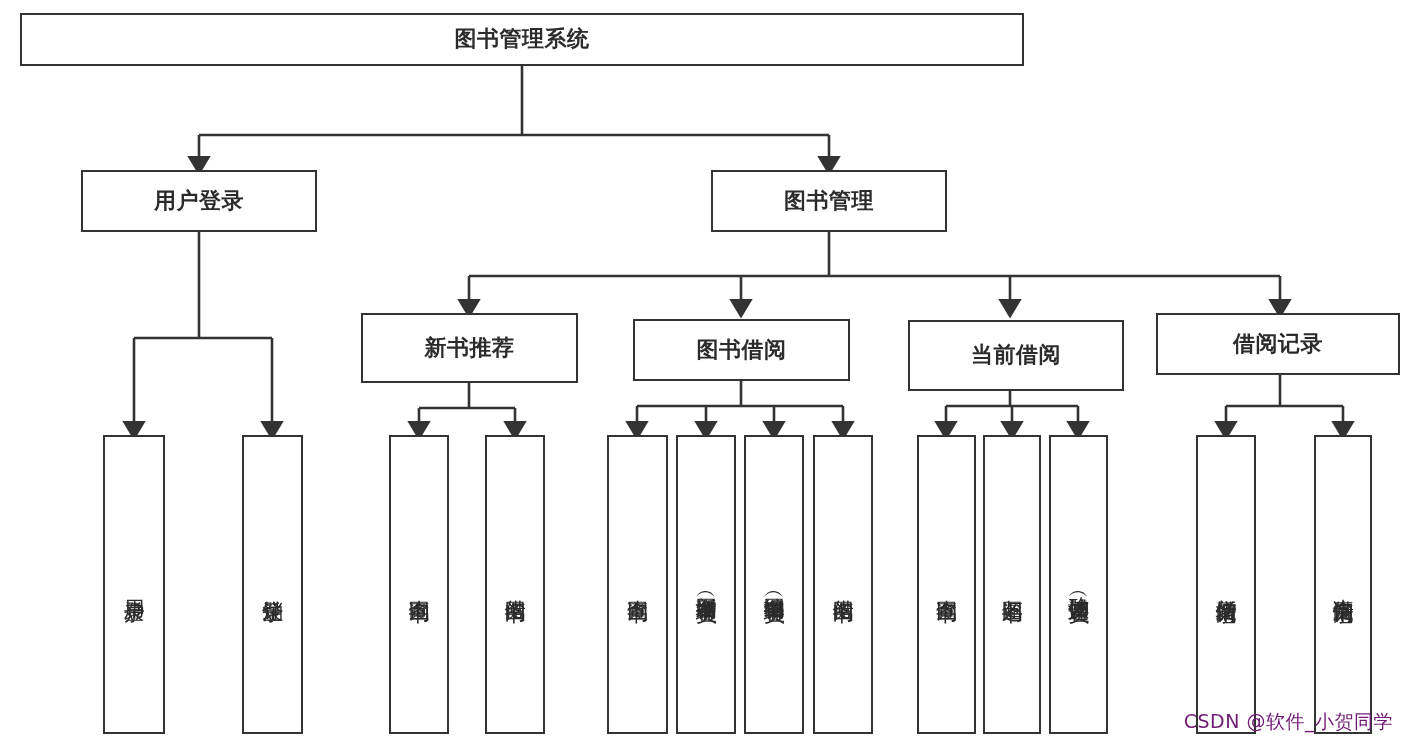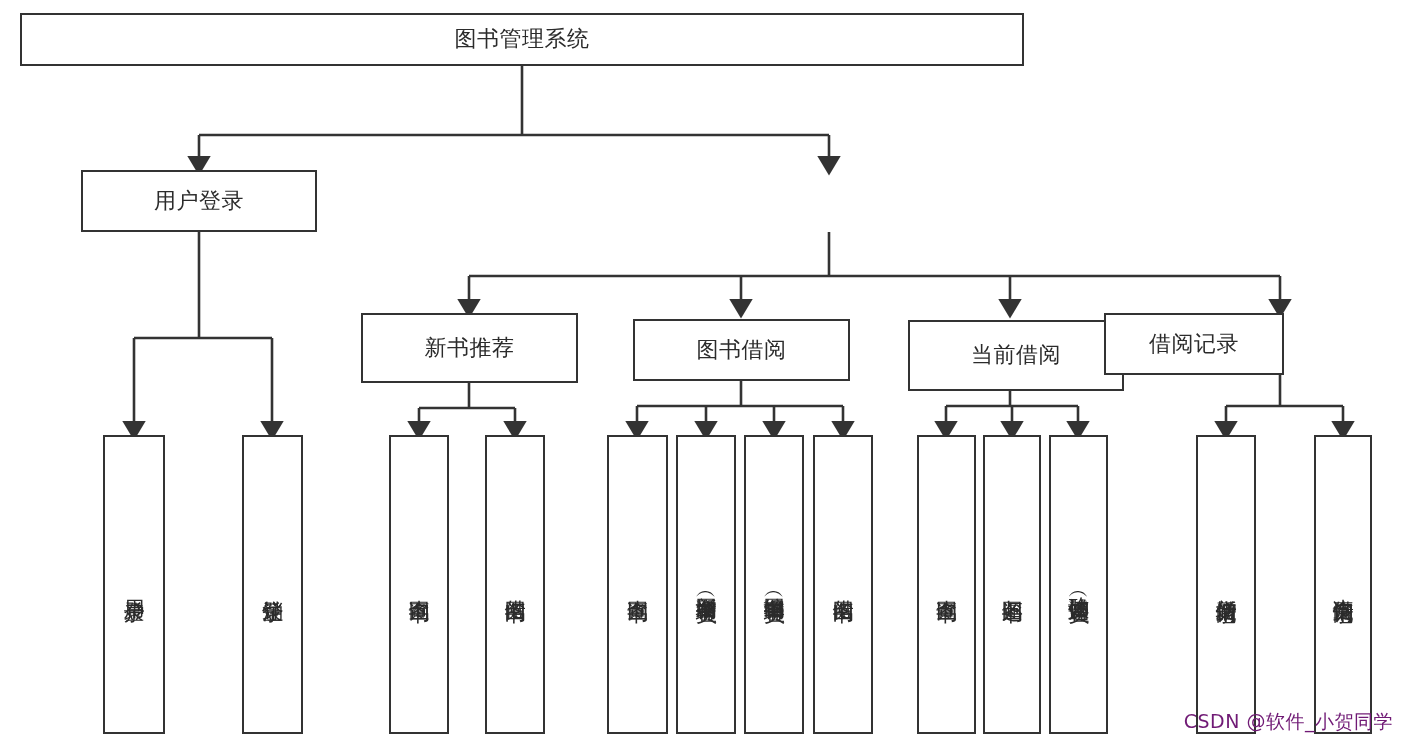--- a/index.html
+++ b/index.html
@@ -38,20 +38,21 @@
     align-items: center;
     justify-content: center;
     overflow: hidden;
   }
   .node-label-h {
     font-size: 22px;
     color: #2b2b2b;
     line-height: 1.2;
     white-space: nowrap;
     letter-spacing: 0.5px;
+    font-weight: bold;
   }
   .node-label-v {
     font-size: 21px;
     color: #2b2b2b;
     writing-mode: vertical-rl;
     text-orientation: upright;
     line-height: 1.35;
     letter-spacing: 1px;
     white-space: nowrap;
     text-align: center;
@@ -123,31 +124,34 @@
     </g>
   </svg>
 
   <div class="node-box" id="node-root" style="left: 20px; top: 13px; width: 1004px; height: 53px;">
     <span class="node-label-h">图书管理系统</span>
   </div>
 
   <div class="node-box" id="node-l2-0" style="left: 81px; top: 170px; width: 236px; height: 62px;">
     <span class="node-label-h">用户登录</span>
   </div>
+  <div class="node-box" id="node-l2-1" style="left: 711px; top: 170px; width: 236px; height: 62px;">
+    <span class="node-label-h">图书管理</span>
+  </div>
 
   <div class="node-box" id="node-l3-0" style="left: 361px; top: 313px; width: 217px; height: 70px;">
     <span class="node-label-h">新书推荐</span>
   </div>
   <div class="node-box" id="node-l3-1" style="left: 633px; top: 313px; width: 217px; height: 62px; margin-top: 6px;">
     <span class="node-label-h">图书借阅</span>
   </div>
   <div class="node-box" id="node-l3-2" style="left: 902px; top: 320px; width: 216px; height: 71px; margin-left: 6px;">
     <span class="node-label-h">当前借阅</span>
   </div>
-  <div class="node-box" id="node-l3-3" style="left: 1104px; top: 313px; width: 180px; height: 62px;">
+  <div class="node-box" id="node-l3-3" style="left: 1156px; top: 313px; width: 244px; height: 62px;">
     <span class="node-label-h">借阅记录</span>
   </div>
 
   <div class="node-box" id="node-leaf-0" style="left: 103px; top: 435px; width: 62px; height: 299px;">
     <span class="node-label-v">用户登录</span>
   </div>
   <div class="node-box" id="node-leaf-1" style="left: 242px; top: 435px; width: 61px; height: 299px;">
     <span class="node-label-v">注销登录</span>
   </div>
   <div class="node-box" id="node-leaf-2" style="left: 389px; top: 435px; width: 60px; height: 299px;">

